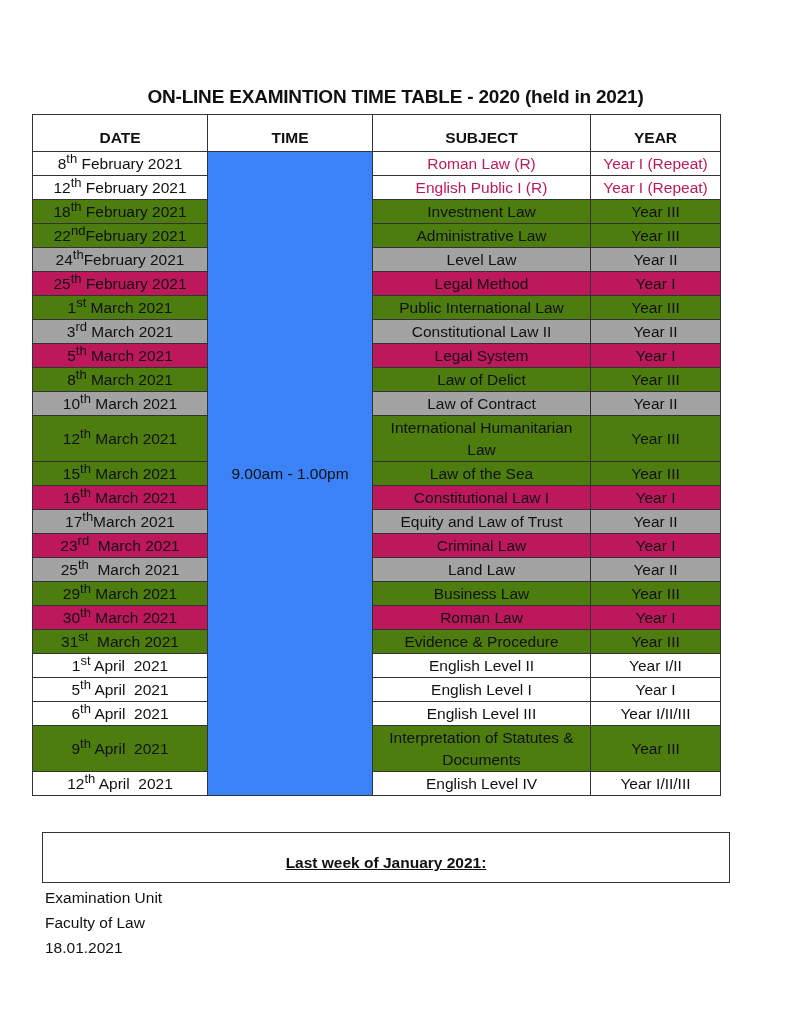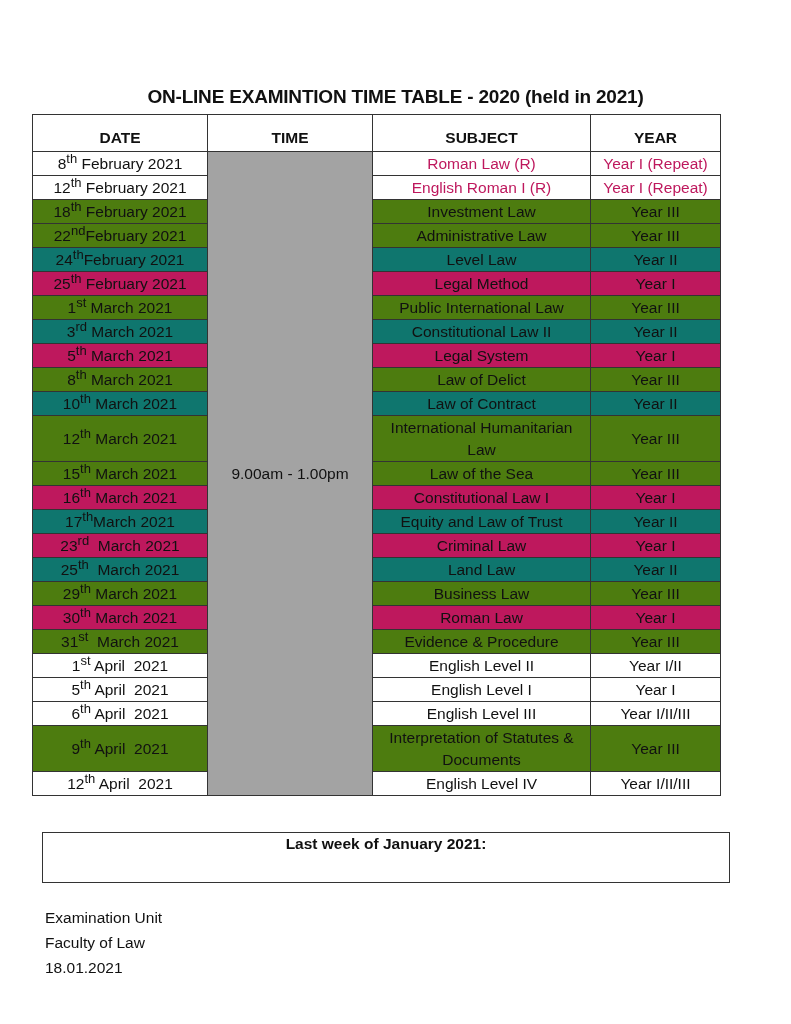--- a/index.html
+++ b/index.html
@@ -16,36 +16,36 @@
     position: absolute; left: 32px; top: 114px;
     width: 688px; border-collapse: collapse; table-layout: fixed;
     font-size: 15.5px;
   }
   table.tt th, table.tt td {
     border: 1.5px solid #333; text-align: center; padding: 0 3px;
     height: 24px; line-height: 20px; box-sizing: border-box;
   }
   table.tt th { font-weight: bold; height: 37px; vertical-align: bottom; padding-bottom: 3px; }
   table.tt td.date { white-space: nowrap; }
-  table.tt td.time { background: #a3a3a3; vertical-align: middle; }
+  table.tt td.time { background: #3b82f6; vertical-align: middle; }
   table.tt tr.tall td { height: 46px; line-height: 22px; }
   .c-orange { background: #4d7c0f; }
-  .c-blue { background: #0f766e; }
+  .c-blue { background: #a3a3a3; }
   .c-pink { background: #be185d; }
   .c-white { background: #ffffff; }
   .c-red { color: #be185d; }
   sup { font-size: 13px; line-height: 0; vertical-align: 6px; }
   .note-box {
     position: absolute; left: 42px; top: 832px; width: 688px; height: 51px;
     box-sizing: border-box; border: 1.5px solid #333; text-align: center;
     font-size: 15.5px;
   }
-  .note-box .h { font-weight: bold; margin-top: 0; line-height: 22px; }
+  .note-box .h { font-weight: bold; margin-top: 19px; line-height: 22px; text-decoration: underline; }
   .note-box .b { line-height: 22px; }
-  .sig { position: absolute; left: 45px; top: 885px; font-size: 15.5px; line-height: 25px; margin-top: 20px; }
+  .sig { position: absolute; left: 45px; top: 885px; font-size: 15.5px; line-height: 25px; }
 </style>
 </head>
 <body>
 
 <div class="title">ON-LINE EXAMINTION TIME TABLE - 2020 (held in 2021)</div>
 
 <table class="tt">
   <colgroup>
     <col style="width:175px">
     <col style="width:165px">
@@ -62,21 +62,21 @@
   </thead>
   <tbody id="tt-body">
       <tr>
         <td class="date c-white"><span>8</span><sup>th</sup><span style="white-space: pre;"> February 2021</span></td>
         <td class="time" rowspan="25">9.00am - 1.00pm</td>
         <td class="c-white c-red">Roman Law (R)</td>
         <td class="c-white c-red">Year I (Repeat)</td>
       </tr>
       <tr>
         <td class="date c-white"><span>12</span><sup>th</sup><span style="white-space: pre;"> February 2021</span></td>
-        <td class="c-white c-red">English Roman I (R)</td>
+        <td class="c-white c-red">English Public I (R)</td>
         <td class="c-white c-red">Year I (Repeat)</td>
       </tr>
       <tr>
         <td class="date c-orange"><span>18</span><sup>th</sup><span style="white-space: pre;"> February 2021</span></td>
         <td class="c-orange">Investment Law</td>
         <td class="c-orange">Year III</td>
       </tr>
       <tr>
         <td class="date c-orange"><span>22</span><sup>nd</sup><span style="white-space: pre;">February 2021</span></td>
         <td class="c-orange">Administrative Law</td>

